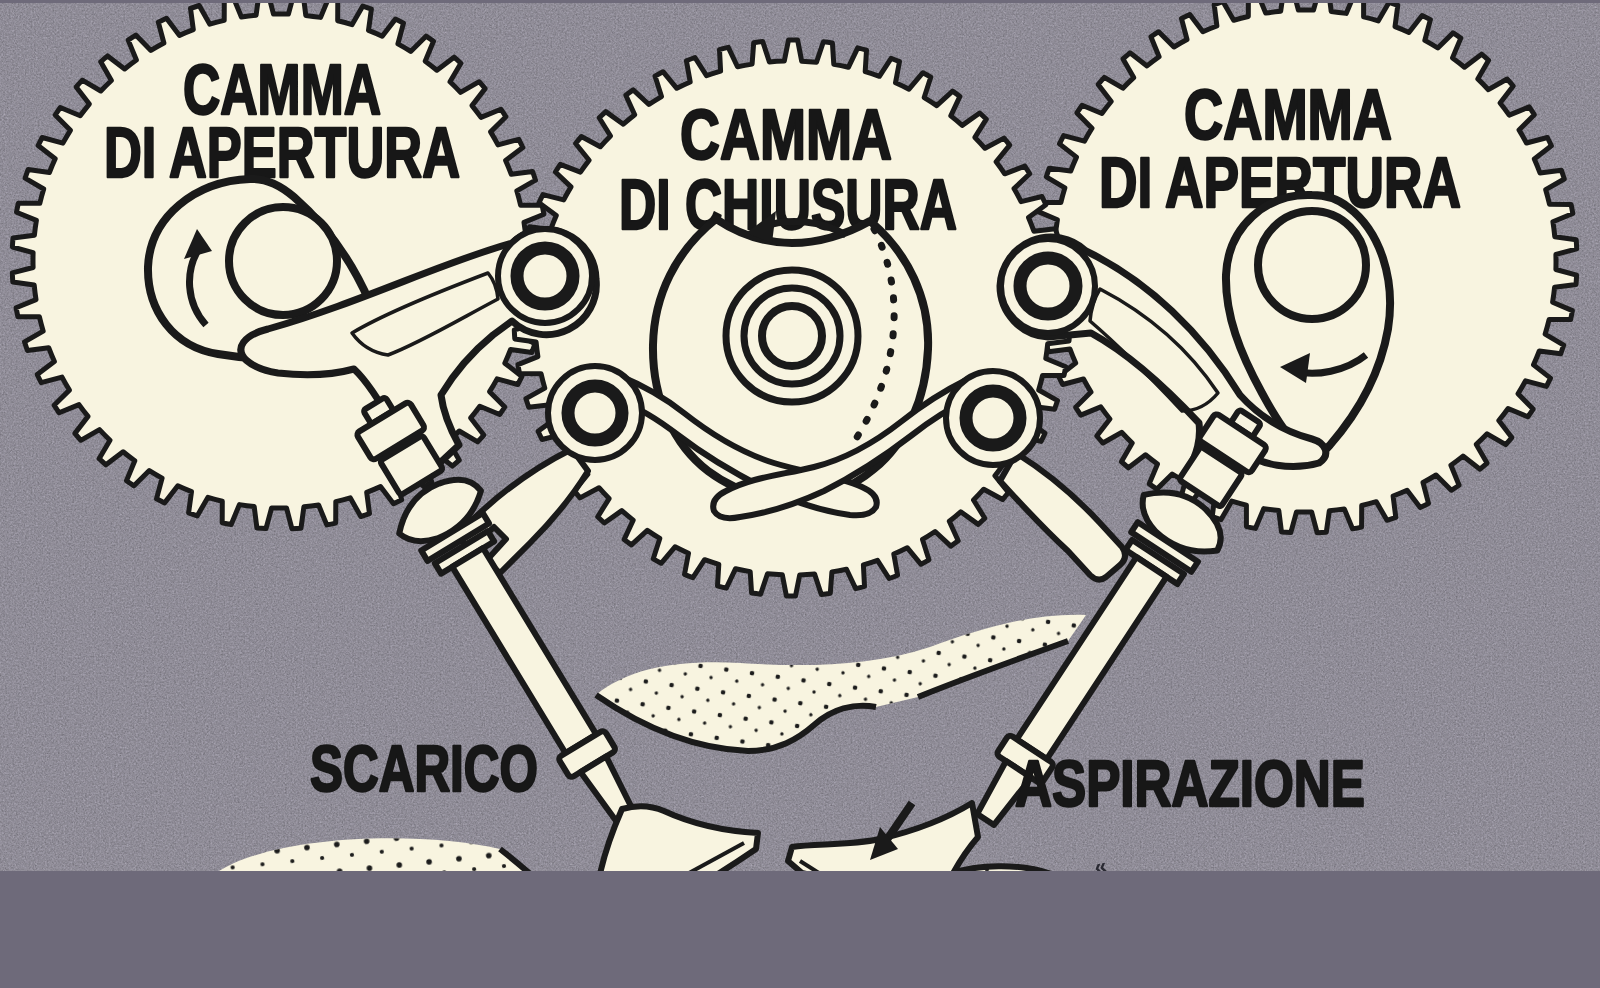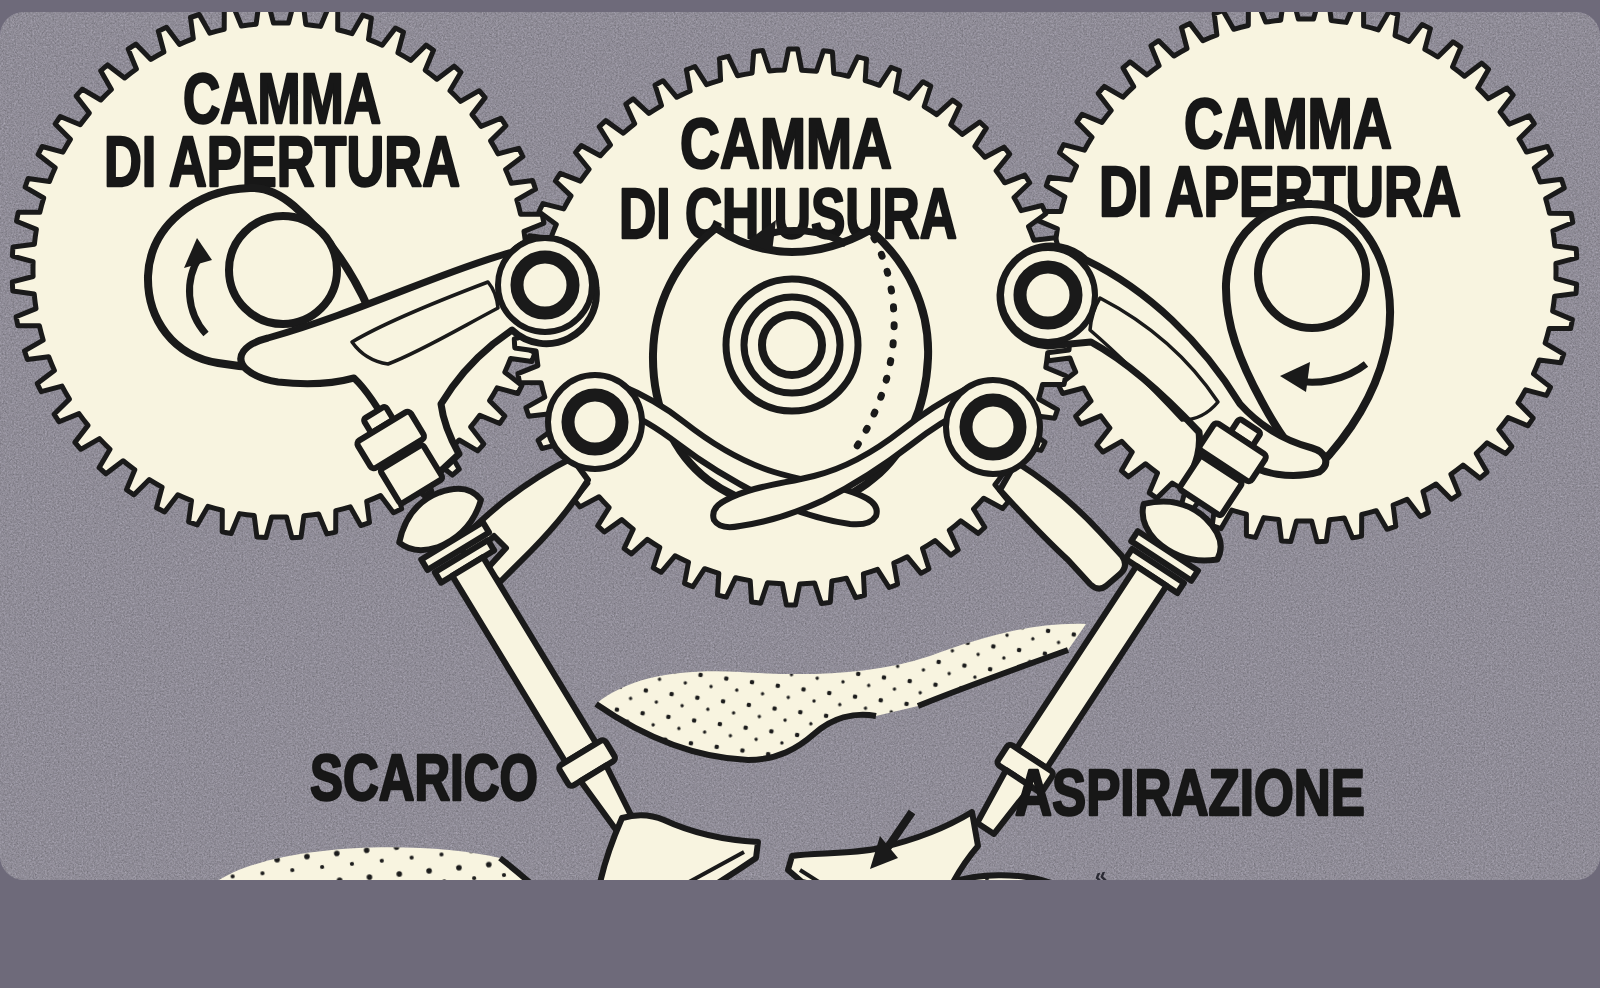--- a/index.html
+++ b/index.html
@@ -1,17 +1,17 @@
 <!DOCTYPE html>
 <html><head>
 <meta charset="utf-8">
 <style>
   html,body{margin:0;padding:0;background:#6e6a7a;}
-  .stage{width:1600px;height:868px;position:relative;overflow:hidden;margin:12px auto;
-         font-family:"Liberation Sans", sans-serif;border-radius:24px;}
+  .stage{width:1600px;height:868px;position:relative;overflow:hidden;margin:3px auto;
+         font-family:"Liberation Sans", sans-serif;}
   svg{display:block}
   .glabel{font-family:"Liberation Sans", sans-serif;font-weight:bold;fill:#171717;
           stroke:#171717;stroke-width:2.4;stroke-linejoin:round;paint-order:stroke;}
   .small-mark{font-family:"Liberation Sans", sans-serif;font-weight:bold;fill:#2a2a33;}
 </style>
 </head>
 <body>
 
 <div class="stage">
 <svg width="1600" height="988" viewBox="0 0 1600 988" xmlns="http://www.w3.org/2000/svg">

